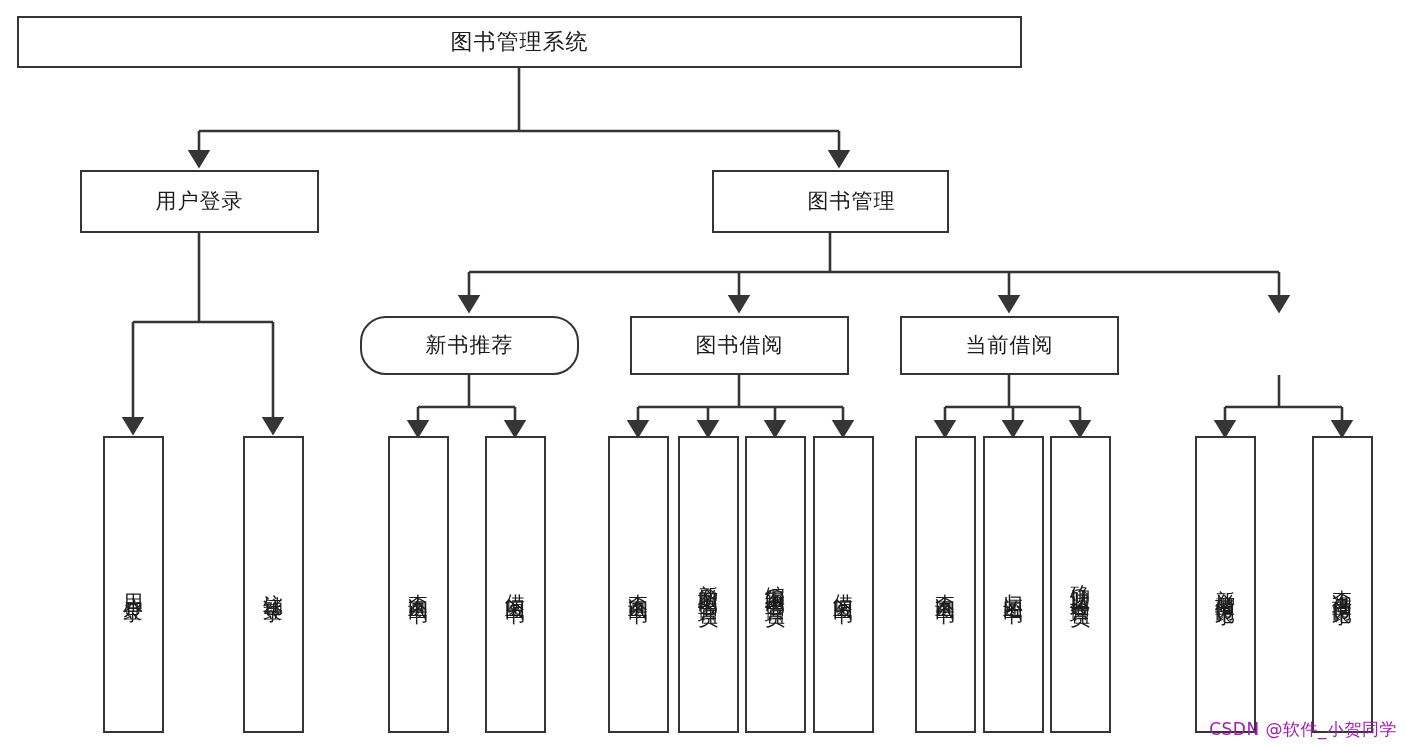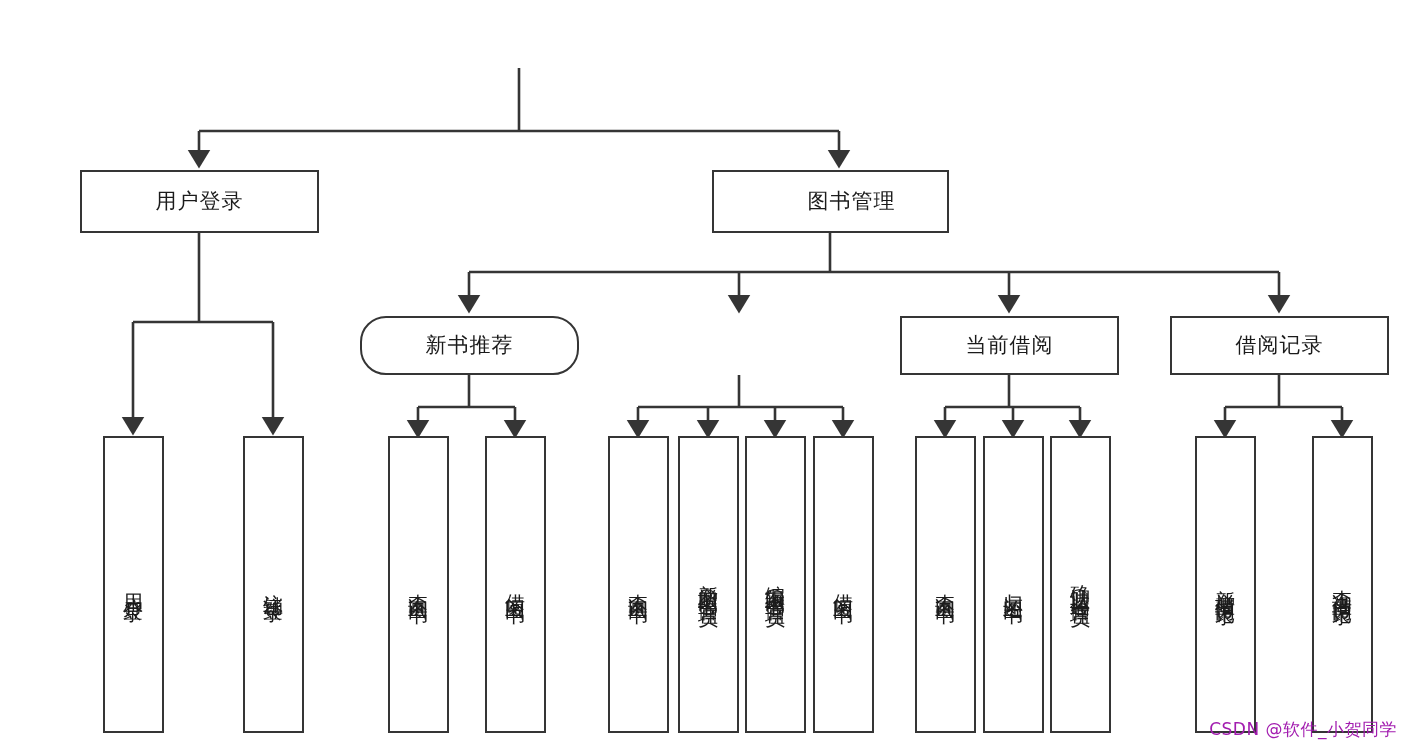--- a/index.html
+++ b/index.html
@@ -116,36 +116,39 @@
       <path d="M1013,407 L1013,428" marker-end="url(#arrow)"></path>
       <path d="M1080,407 L1080,428" marker-end="url(#arrow)"></path>
 
       <path d="M1279,375 L1279,407"></path>
       <path d="M1225,407 L1342,407"></path>
       <path d="M1225,407 L1225,428" marker-end="url(#arrow)"></path>
       <path d="M1342,407 L1342,428" marker-end="url(#arrow)"></path>
     </g>
   </svg>
 
+  <div class="node root" style="left:17px; top:16px; width:1005px; height:52px;">
+    <span class="label">图书管理系统</span>
+  </div>
 
   <div class="node" style="left:80px; top:170px; width:239px; height:63px;">
     <span class="label">用户登录</span>
   </div>
   <div class="node" style="left:712px; top:170px; width:237px; height:63px;padding-left:42px;">
     <span class="label">图书管理</span>
   </div>
 
   <div class="node" style="left:360px; top:316px; width:219px; height:59px;border-radius:26px;">
     <span class="label">新书推荐</span>
   </div>
+  <div class="node" style="left:630px; top:316px; width:219px; height:59px;">
+    <span class="label">图书借阅</span>
+  </div>
   <div class="node" style="left:900px; top:316px; width:219px; height:59px;align-items:center;">
     <span class="label">当前借阅</span>
-  </div>
-  <div class="node" style="left:1170px; top:316px; width:219px; height:59px;">
-    <span class="label">借阅记录</span>
   </div>
 
   <div class="node vert" style="left:103px; top:436px; width:61px; height:297px;">
     <span class="label">用户登录</span>
   </div>
   <div class="node vert" style="left:243px; top:436px; width:61px; height:297px;">
     <span class="label">注销登录</span>
   </div>
 
   <div class="node vert" style="left:388px; top:436px; width:61px; height:297px;">

